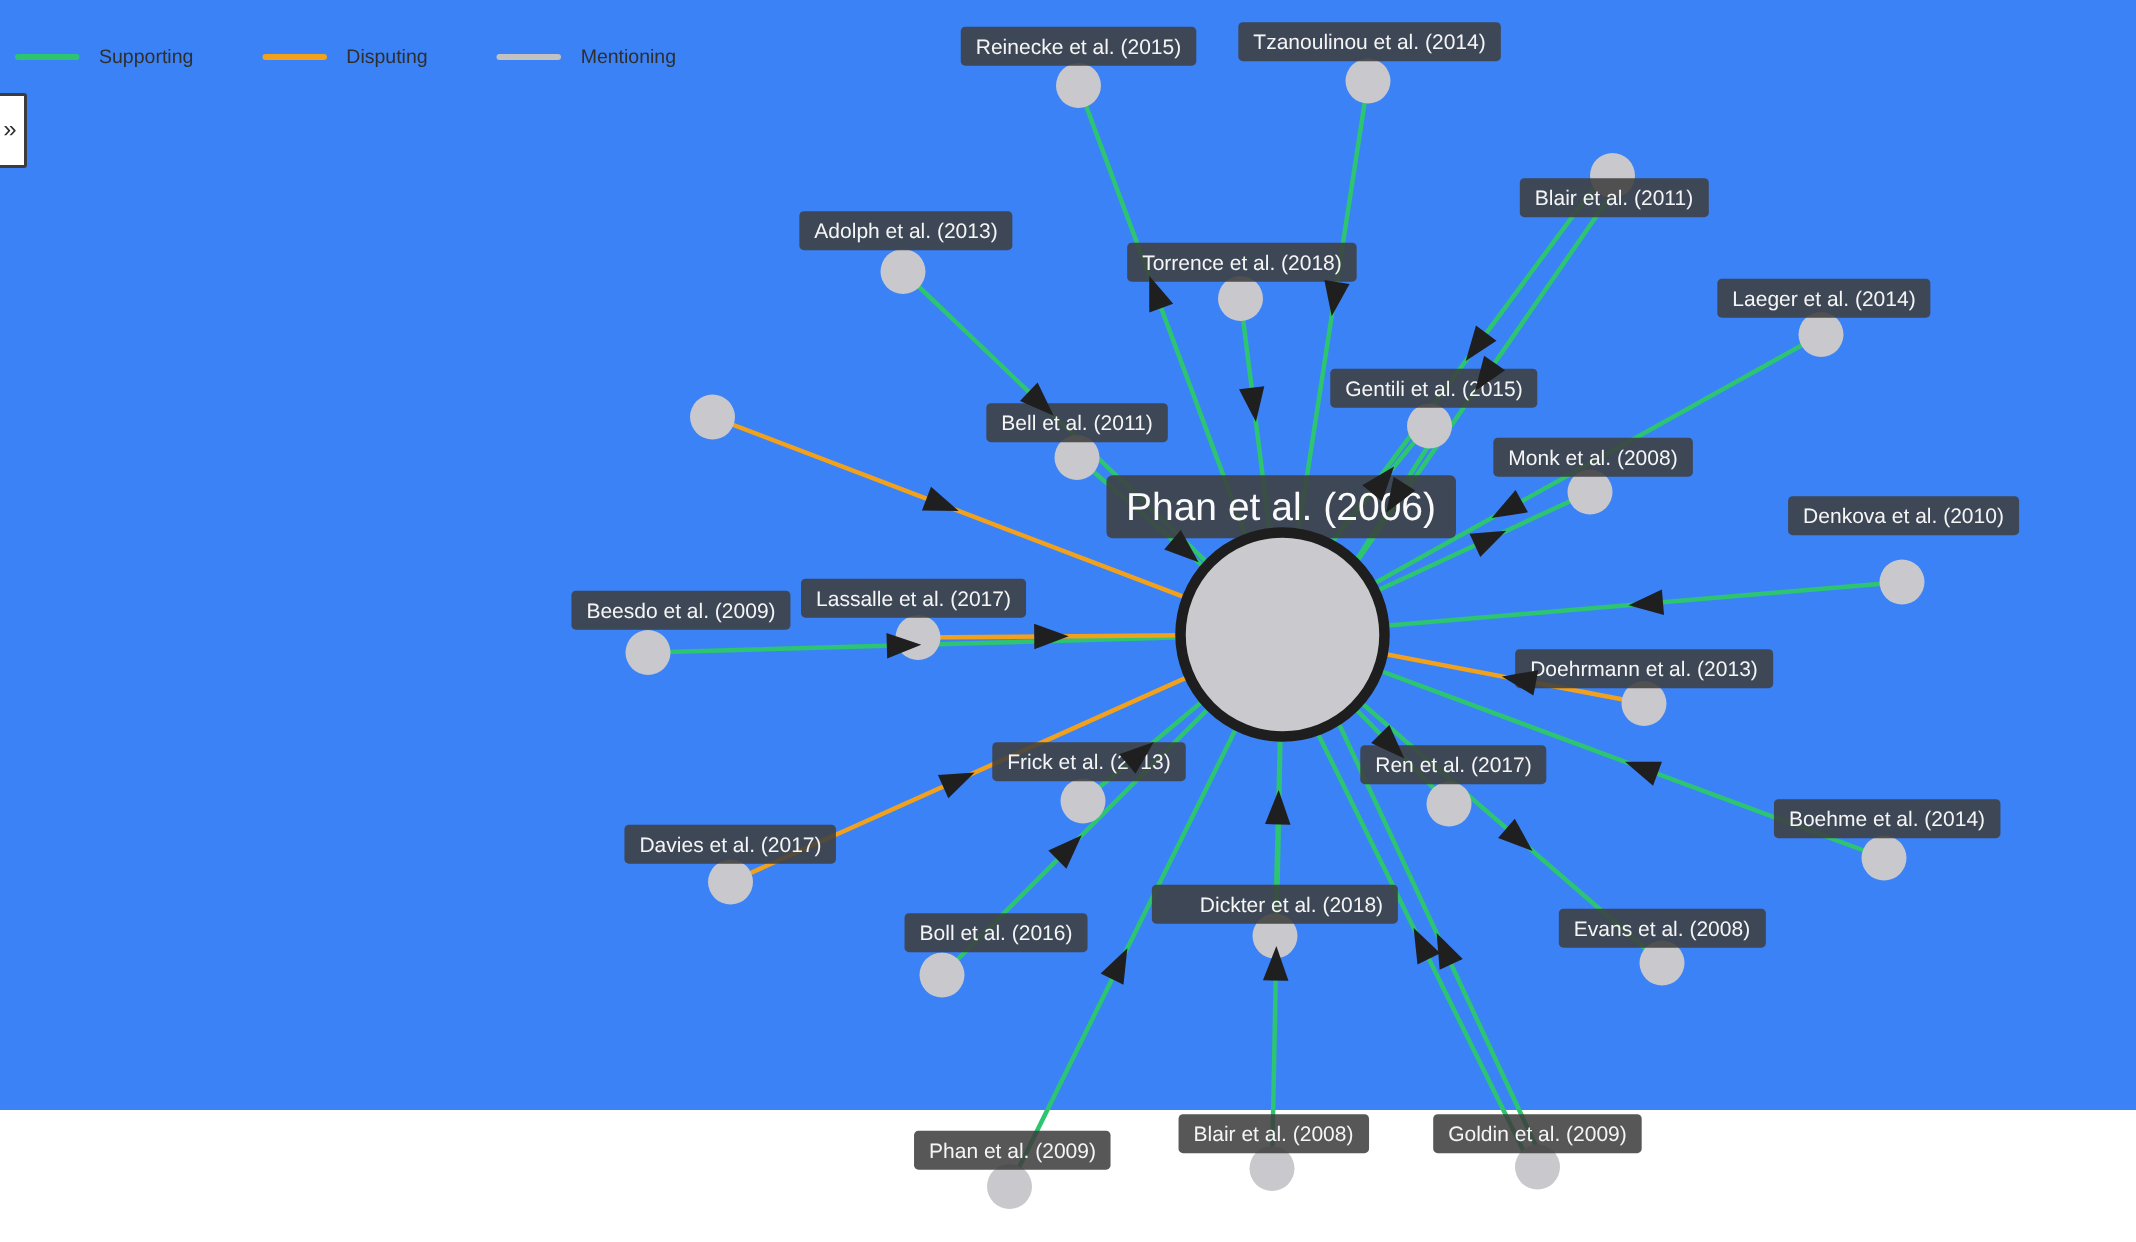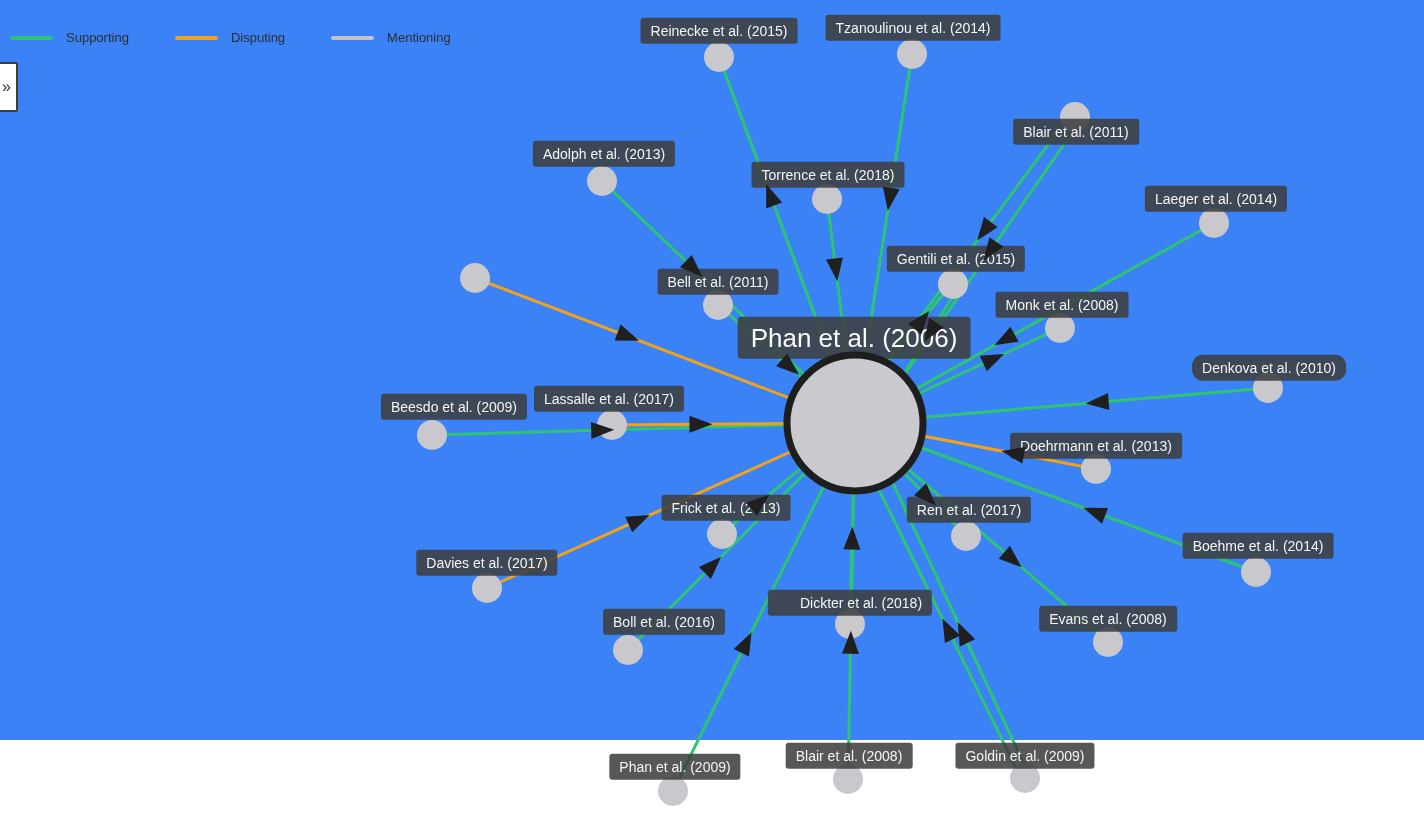--- a/index.html
+++ b/index.html
@@ -124,21 +124,21 @@
       <div class="node-label center" style="left: 854px; top: 338px;">Phan et al. (2006)</div>
     <div class="node-label" style="left: 719px; top: 31px;">Reinecke et al. (2015)</div>
         <div class="node-label" style="left: 913px; top: 28px;">Tzanoulinou et al. (2014)</div>
         <div class="node-label" style="left: 1076px; top: 108px; margin-top: 24px;">Blair et al. (2011)</div>
         <div class="node-label" style="left: 604px; top: 154px;">Adolph et al. (2013)</div>
         <div class="node-label" style="left: 828px; top: 175px;">Torrence et al. (2018)</div>
         <div class="node-label" style="left: 1216px; top: 199px;">Laeger et al. (2014)</div>
         <div class="node-label" style="left: 718px; top: 282px;">Bell et al. (2011)</div>
         <div class="node-label" style="left: 956px; top: 259px;">Gentili et al. (2015)</div>
         <div class="node-label" style="left: 1062px; top: 305px;">Monk et al. (2008)</div>
-        <div class="node-label" style="left: 1269px; top: 368px; border-radius: 11px;">Denkova et al. (2010)</div>
+        <div class="node-label" style="left: 1269px; top: 344px;">Denkova et al. (2010)</div>
         <div class="node-label" style="left: 434px; top: 407px; margin-left: 20px;">Beesdo et al. (2009)</div>
         <div class="node-label" style="left: 609px; top: 399px;">Lassalle et al. (2017)</div>
         <div class="node-label" style="left: 1096px; top: 446px;">Doehrmann et al. (2013)</div>
         <div class="node-label" style="left: 726px; top: 508px;">Frick et al. (2013)</div>
         <div class="node-label" style="left: 969px; top: 510px;">Ren et al. (2017)</div>
         <div class="node-label" style="left: 1258px; top: 546px;">Boehme et al. (2014)</div>
         <div class="node-label" style="left: 487px; top: 563px;">Davies et al. (2017)</div>
         <div class="node-label" style="left: 1108px; top: 619px;">Evans et al. (2008)</div>
         <div class="node-label" style="left: 630px; top: 622px; margin-left: 34px;">Boll et al. (2016)</div>
         <div class="node-label" style="left: 850px; top: 603px; padding-left: 32px;">Dickter et al. (2018)</div>

